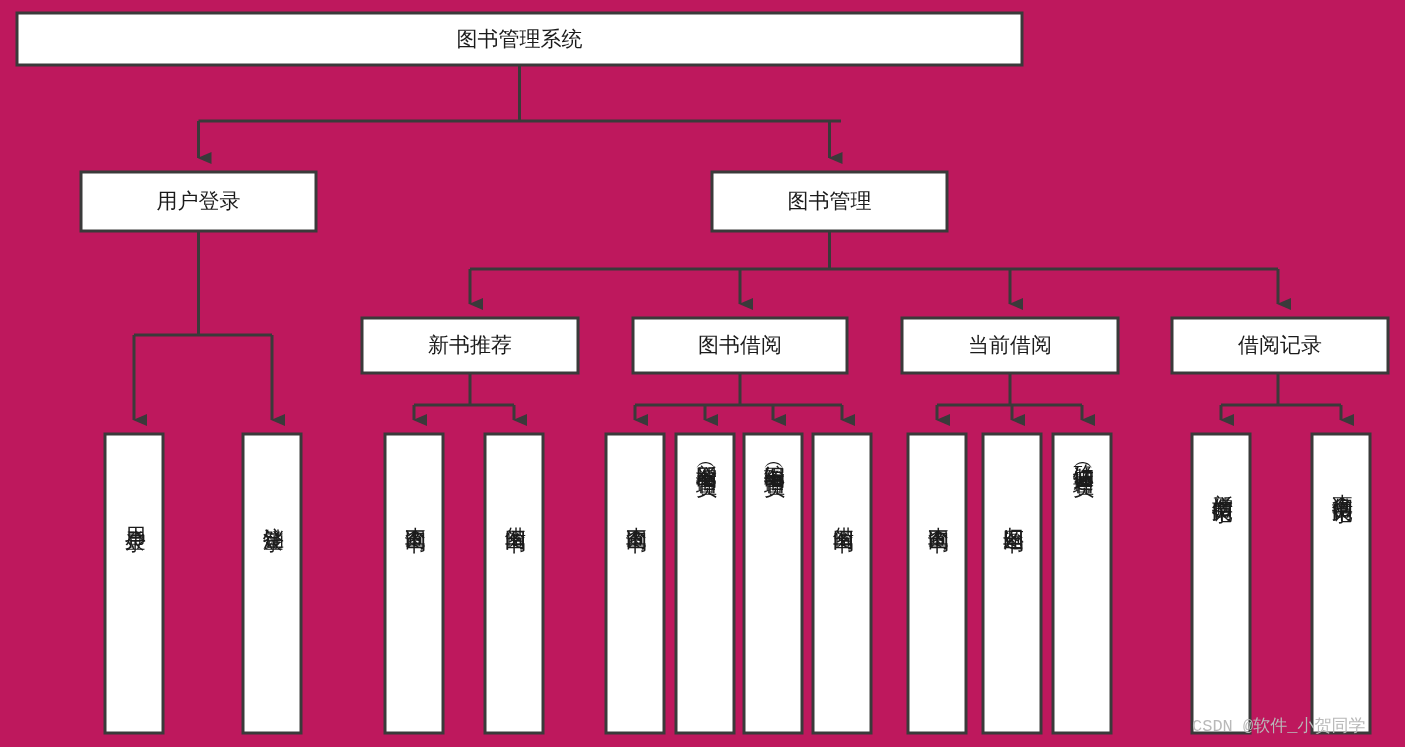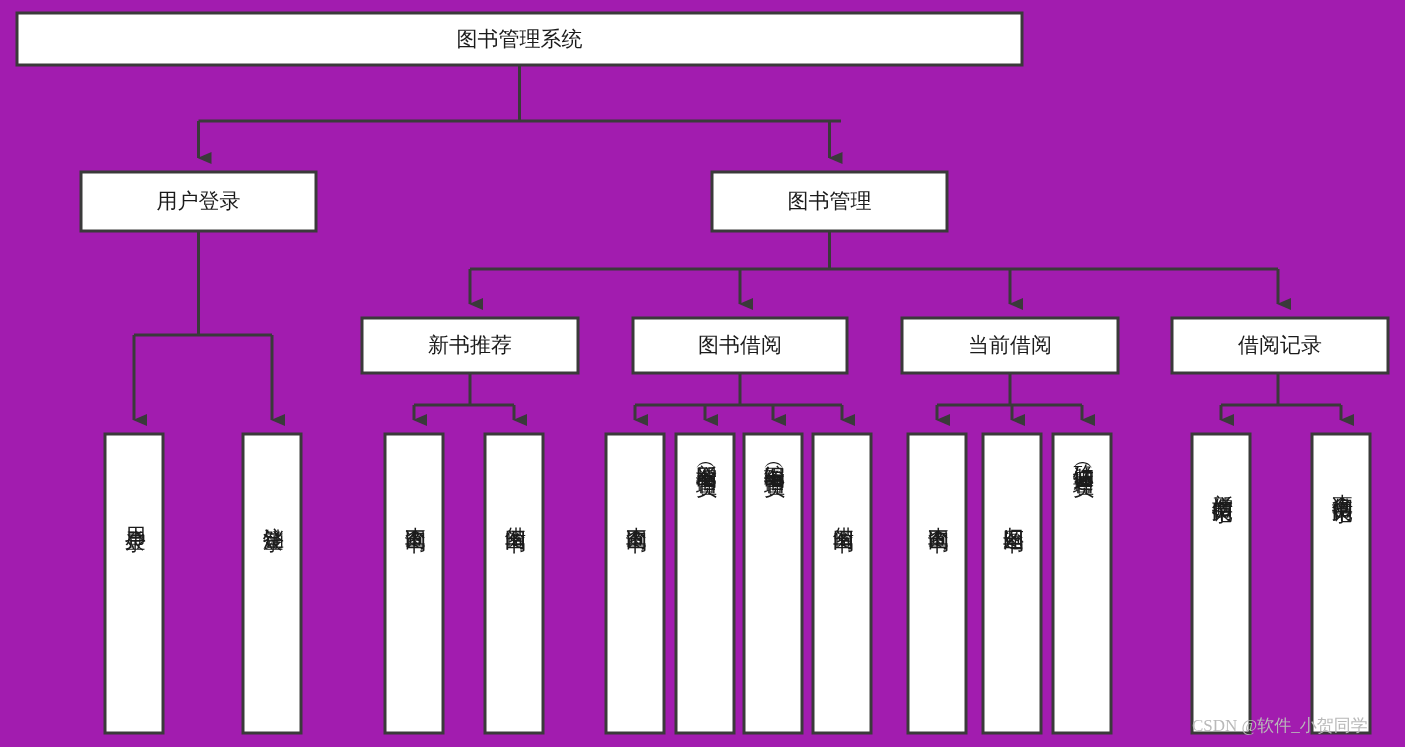--- a/index.html
+++ b/index.html
@@ -11,21 +11,21 @@
   body {
     width: 1405px;
     height: 747px;
     font-family: "Liberation Sans", "DejaVu Sans", sans-serif;
     overflow: hidden;
   }
   #diagram-root {
     position: relative;
     width: 1405px;
     height: 747px;
-    background: #a21caf;
+    background: #be185d;
   }
   svg#tree-svg {
     position: absolute;
     left: 0;
     top: 0;
     width: 1405px;
     height: 747px;
   }
   .node-box {
     fill: #ffffff;
@@ -53,21 +53,21 @@
     font-family: "Liberation Sans", "DejaVu Sans", sans-serif;
     font-size: 21px;
     fill: #1b1b1b;
     writing-mode: vertical-rl;
     text-orientation: upright;
     letter-spacing: 2px;
     dominant-baseline: middle;
   }
   .watermark-text {
     position: absolute;
-    font-family: Liberation Serif, serif;
+    font-family: Liberation Mono, monospace;
     font-size: 17px;
     color: #b9b9b9;
     white-space: nowrap;
     user-select: none;
   }
 </style>
 </head>
 <body>
 
 <div id="diagram-root">

